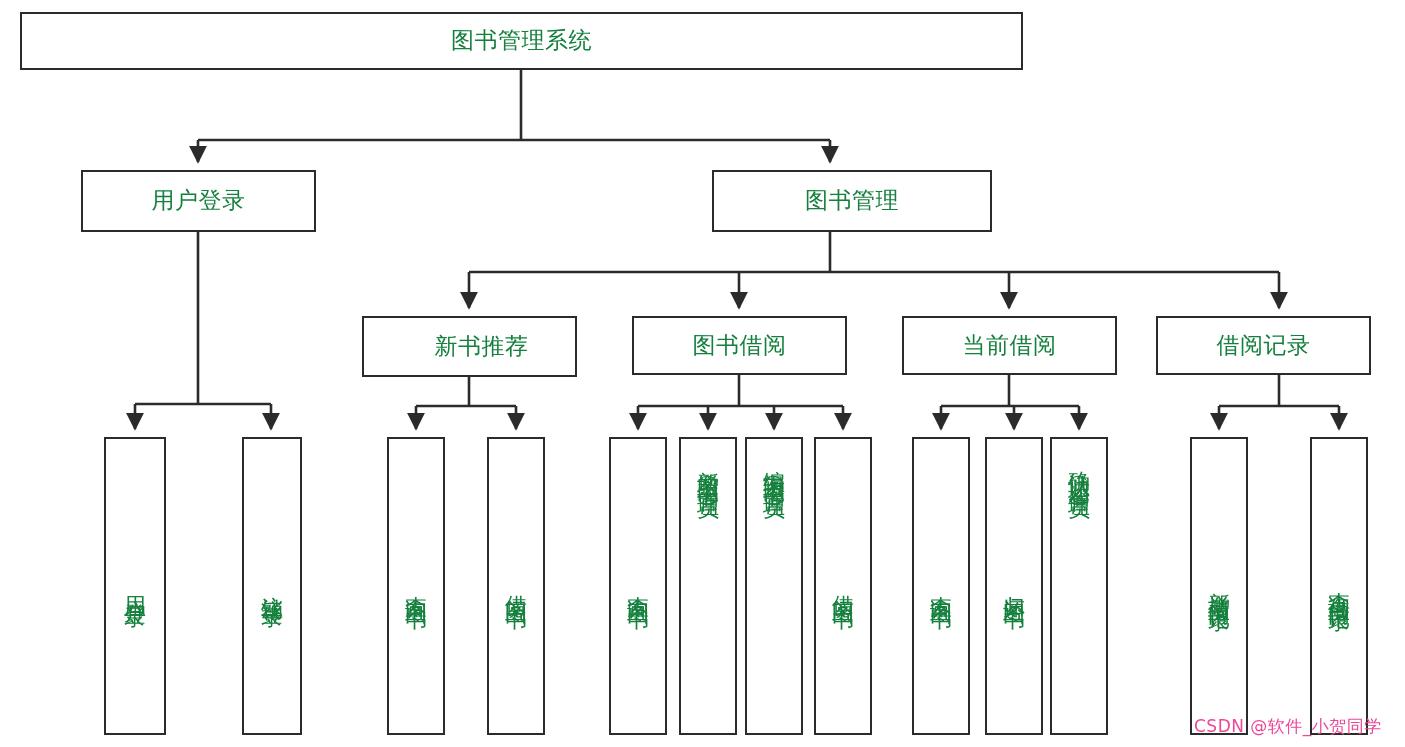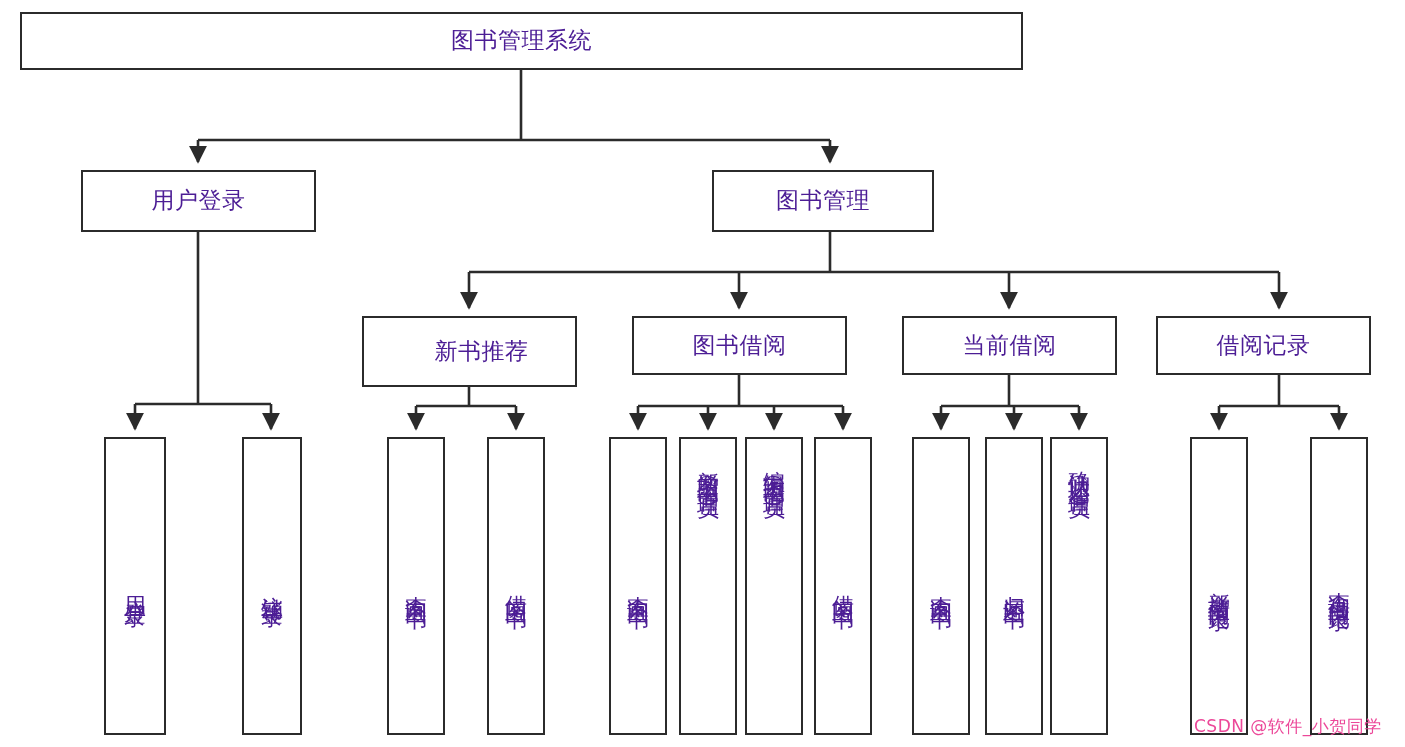--- a/index.html
+++ b/index.html
@@ -25,21 +25,21 @@
     height: 747px;
   }
   .node {
     position: absolute;
     box-sizing: border-box;
     background: #ffffff;
     border: 2px solid #2b2b2b;
     display: flex;
     align-items: center;
     justify-content: center;
-    color: #4c1d95;
+    color: #15803d;
   }
   .node-label {
     display: block;
     line-height: 1.12;
     text-align: center;
     letter-spacing: 0.5px;
   }
   .node.horizontal .node-label {
     writing-mode: horizontal-tb;
     font-size: 23px;
@@ -123,25 +123,25 @@
     </g>
   </svg>
 
   <div class="node horizontal" style="left:20px; top:12px; width:1003px; height:58px;">
     <span class="node-label">图书管理系统</span>
   </div>
 
   <div class="node horizontal" style="left:81px; top:170px; width:235px; height:62px;">
     <span class="node-label">用户登录</span>
   </div>
-  <div class="node horizontal" style="left:712px; top:170px; width:222px; height:62px;">
+  <div class="node horizontal" style="left:712px; top:170px; width:280px; height:62px;">
     <span class="node-label">图书管理</span>
   </div>
 
-  <div class="node horizontal" style="left:362px; top:316px; width:215px; height:71px;padding-left:24px;">
+  <div class="node horizontal" style="left:362px; top:316px; width:215px; height:61px;padding-left:24px;">
     <span class="node-label">新书推荐</span>
   </div>
   <div class="node horizontal" style="left:632px; top:316px; width:215px; height:59px;">
     <span class="node-label">图书借阅</span>
   </div>
   <div class="node horizontal" style="left:902px; top:316px; width:215px; height:59px;">
     <span class="node-label">当前借阅</span>
   </div>
   <div class="node horizontal" style="left:1156px; top:316px; width:215px; height:59px;">
     <span class="node-label">借阅记录</span>

